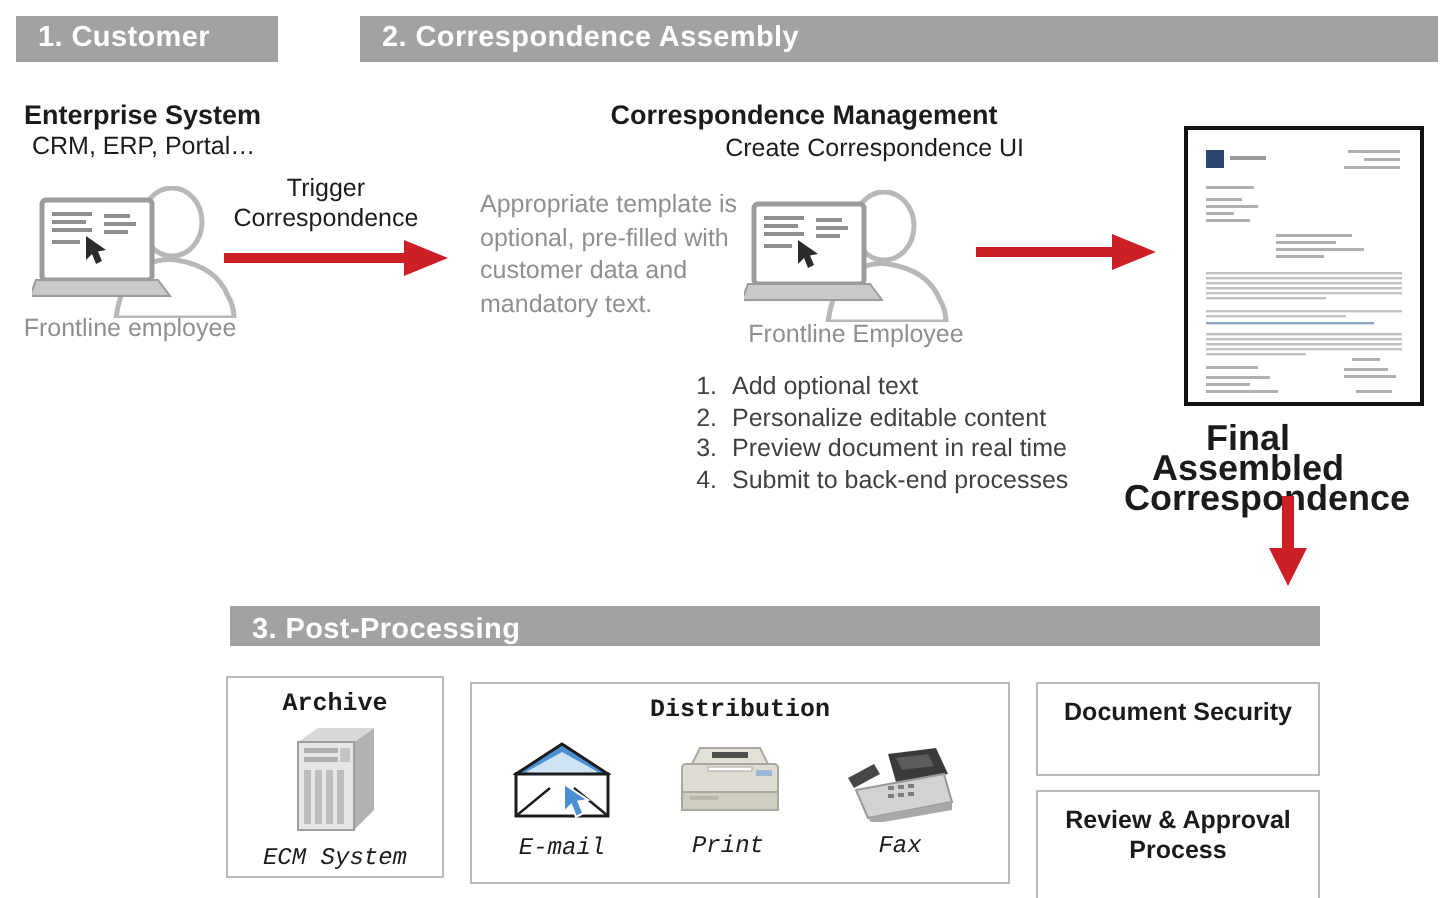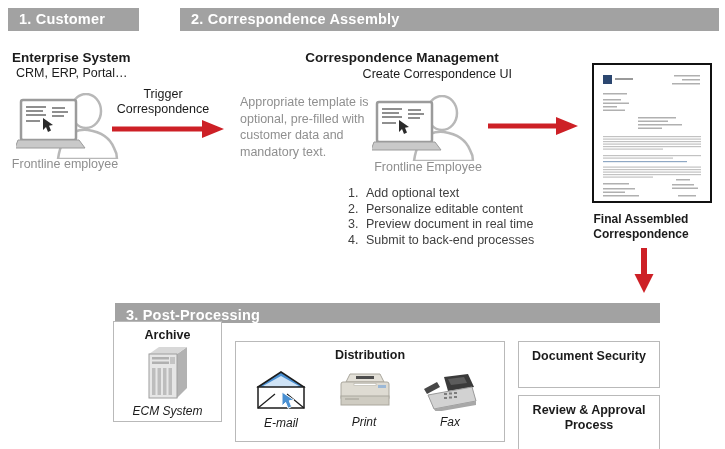--- a/index.html
+++ b/index.html
@@ -189,31 +189,31 @@
       <rect x="9" y="126.5" width="22" height="1.5" fill="#b0b0b0"></rect>
       <rect x="9" y="130" width="36" height="1.5" fill="#b0b0b0"></rect>
 
       <rect x="82" y="114" width="14" height="1.5" fill="#b0b0b0"></rect>
       <rect x="78" y="119" width="22" height="1.5" fill="#b0b0b0"></rect>
       <rect x="78" y="122.5" width="26" height="1.5" fill="#b0b0b0"></rect>
       <rect x="84" y="130" width="18" height="1.5" fill="#b0b0b0"></rect>
     </svg>
   </div>
 
-  <div class="abs h-bold center" style="left:579px; top:212px; width:124px; font-size:12px; line-height:15px;">Final Assembled Correspondence</div>
+  <div class="abs h-bold center" style="left:562px; top:212px; width:124px; font-size:18px; line-height:15px;">Final Assembled Correspondence</div>
 
   <div class="abs" style="left:634px; top:248px;">
     <svg width="20" height="46" viewBox="0 0 20 46">
       <polygon points="7,0 13,0 13,26 19.5,26 10,45 0.5,26 7,26" fill="#cd2026"></polygon>
     </svg>
   </div>
 
   <div class="abs bar" style="left:115px; top:303px; width:545px; height:20px; line-height:25px;">3. Post-Processing</div>
 
-  <div class="pbox" style="left:113px; top:321px; width:109px; height:101px;">
+  <div class="pbox" style="left:113px; top:338px; width:109px; height:101px;font-family:Liberation Mono, monospace;">
     <div class="box-title" style="margin-top:6px;">Archive</div>
     <div style="text-align:center; margin-top:2px;">
       <svg width="54" height="56" viewBox="0 0 54 56">
 
         <polygon points="36,10 46,3 46,44 36,54" fill="#b2b2b2"></polygon>
 
         <polygon points="8,10 18,3 46,3 36,10" fill="#d8d8d8"></polygon>
 
         <rect x="8" y="10" width="28" height="44" fill="#e6e6e6" stroke="#9e9e9e" stroke-width="1"></rect>
 
@@ -224,21 +224,21 @@
 
         <rect x="11" y="24" width="3.5" height="27" fill="#bdbdbd"></rect>
         <rect x="16.5" y="24" width="3.5" height="27" fill="#bdbdbd"></rect>
         <rect x="22" y="24" width="3.5" height="27" fill="#bdbdbd"></rect>
         <rect x="27.5" y="24" width="3.5" height="27" fill="#bdbdbd"></rect>
       </svg>
     </div>
     <div class="icon-caption">ECM System</div>
   </div>
 
-  <div class="pbox" style="left:235px; top:341px; width:270px; height:101px;">
+  <div class="pbox" style="left:235px; top:341px; width:270px; height:101px;font-family:Liberation Mono, monospace;">
     <div class="box-title" style="margin-top:6px;">Distribution</div>
 
     <div class="abs" style="left:96px; top:31px; width:64px; text-align:center;">
       <span>
         <svg width="56" height="38" viewBox="0 0 56 38">
 
           <polygon points="14,1 44,1 48,9 10,9" fill="#e3e0d8" stroke="#aaa79d" stroke-width="1"></polygon>
           <rect x="20" y="3" width="18" height="3" fill="#4d4d4d"></rect>
 
           <rect x="5" y="9" width="48" height="18" rx="2" fill="#dedbd2" stroke="#aaa79d" stroke-width="1"></rect>

